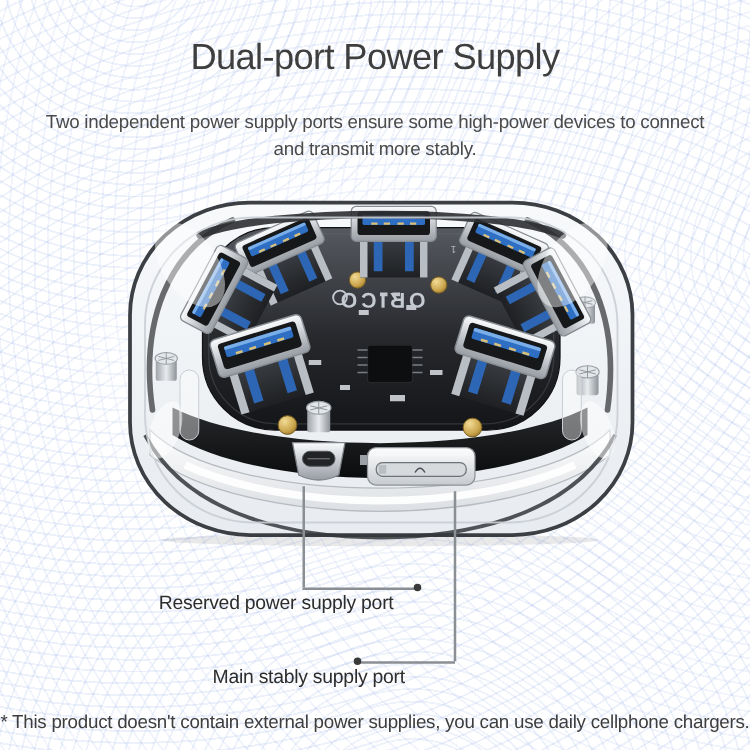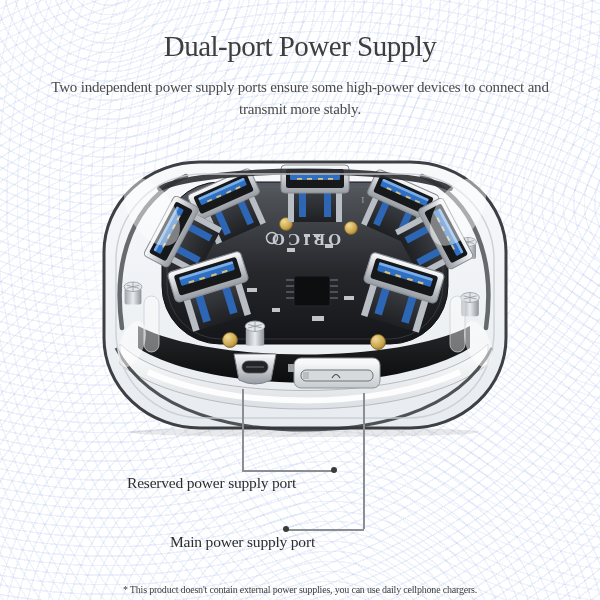--- a/index.html
+++ b/index.html
@@ -5,40 +5,39 @@
   html,body{margin:0;padding:0;}
   body{width:600px;height:600px;overflow:hidden;font-family:"Liberation Sans",sans-serif;}
   .page{
     position:relative;width:600px;height:600px;
     background-color:#ffffff;
     background-image:
       radial-gradient(ellipse 250px 170px at 50% 49%, rgba(255,255,255,.95) 40%, rgba(255,255,255,0) 100%),
       repeating-radial-gradient(circle at 18% -4%, rgba(125,155,225,.14) 0 1.5px, transparent 1.5px 9.5px),
       repeating-radial-gradient(circle at 55% 112%, rgba(125,155,225,.13) 0 1.5px, transparent 1.5px 10px),
       repeating-radial-gradient(circle at 108% 34%, rgba(125,155,225,.11) 0 1.5px, transparent 1.5px 10.5px);
-    font-family: Liberation Serif, serif;
   }
   .title{
     margin:0;padding-top:30px;text-align:center;
     font-size:29px;font-weight:400;letter-spacing:-0.5px;color:#3e3e3e;
   }
   .subtitle{
-    margin:13px auto 0;max-width:532px;text-align:center;
+    margin:24px auto 0;max-width:532px;text-align:center;
     font-size:15px;line-height:22px;letter-spacing:-0.2px;color:#4a4a4a;
   }
   .product-wrap{position:absolute;left:82px;top:148px;width:440px;height:292px;}
   .callout-line{position:absolute;background:#8a8f94;}
   .callout-dot{position:absolute;width:6px;height:6px;border-radius:50%;background:#3a3a3a;}
   .callout-label{
     position:absolute;width:240px;text-align:left;
     font-size:15.5px;letter-spacing:-0.2px;color:#2d2d2d;
   }
   .footnote{
-    position:absolute;left:0;top:584px;width:600px;text-align:center;
-    font-size:10px;letter-spacing:-0.2px;color:#3d3d3d;
+    position:absolute;left:0;top:569px;width:600px;text-align:center;
+    font-size:15px;letter-spacing:-0.2px;color:#3d3d3d;
   }
 </style>
 </head>
 <body>
 
 <div class="page">
 
   <h1 class="title">Dual-port Power Supply</h1>
   <p class="subtitle">Two independent power supply ports ensure some high-power devices to connect and transmit more stably.</p>
 
@@ -205,18 +204,18 @@
     <div class="callout-line" style="left:242px;top:389px;width:1.5px;height:81px;"></div>
     <div class="callout-line" style="left:242px;top:470px;width:92px;height:1.5px;"></div>
     <div class="callout-dot" style="left:331px;top:467px;"></div>
     <div class="callout-label" style="left:127px;top:474px;">Reserved power supply port</div>
   </div>
 
   <div>
     <div class="callout-line" style="left:363px;top:393px;width:1.5px;height:136px;"></div>
     <div class="callout-line" style="left:286px;top:529px;width:78px;height:1.5px;"></div>
     <div class="callout-dot" style="left:283px;top:526px;"></div>
-    <div class="callout-label" style="left:170px;top:533px;">Main power supply port</div>
+    <div class="callout-label" style="left:170px;top:533px;">Main stably supply port</div>
   </div>
 
   <div class="footnote">* This product doesn't contain external power supplies, you can use daily cellphone chargers.</div>
 
 </div>
 
 </body></html>

